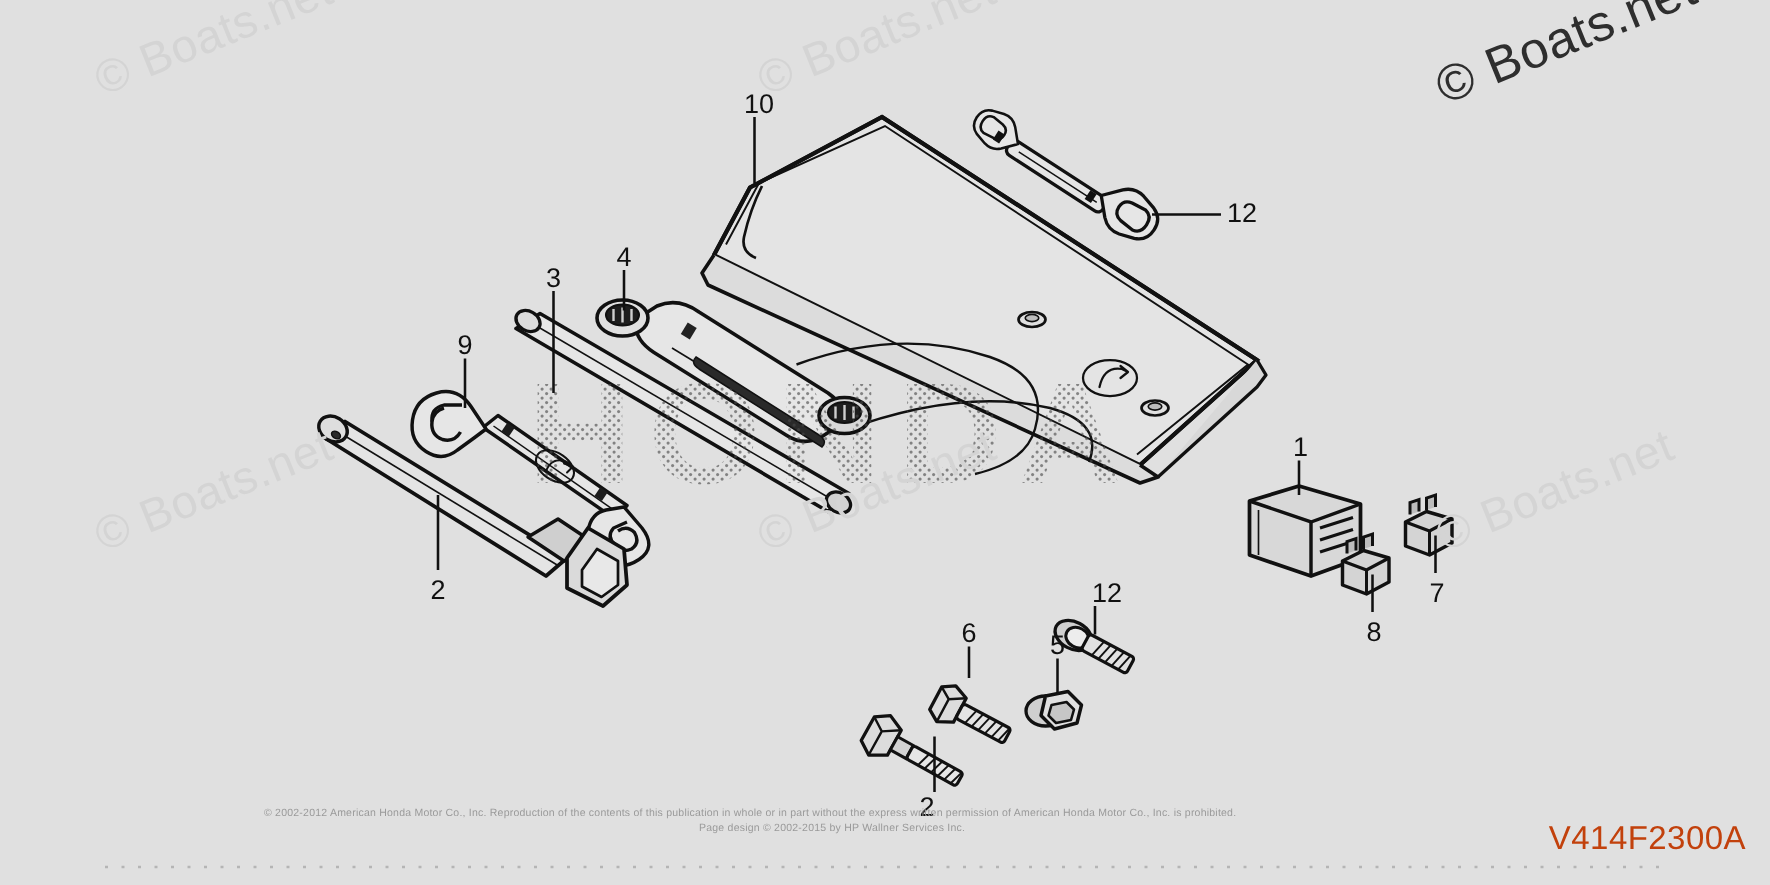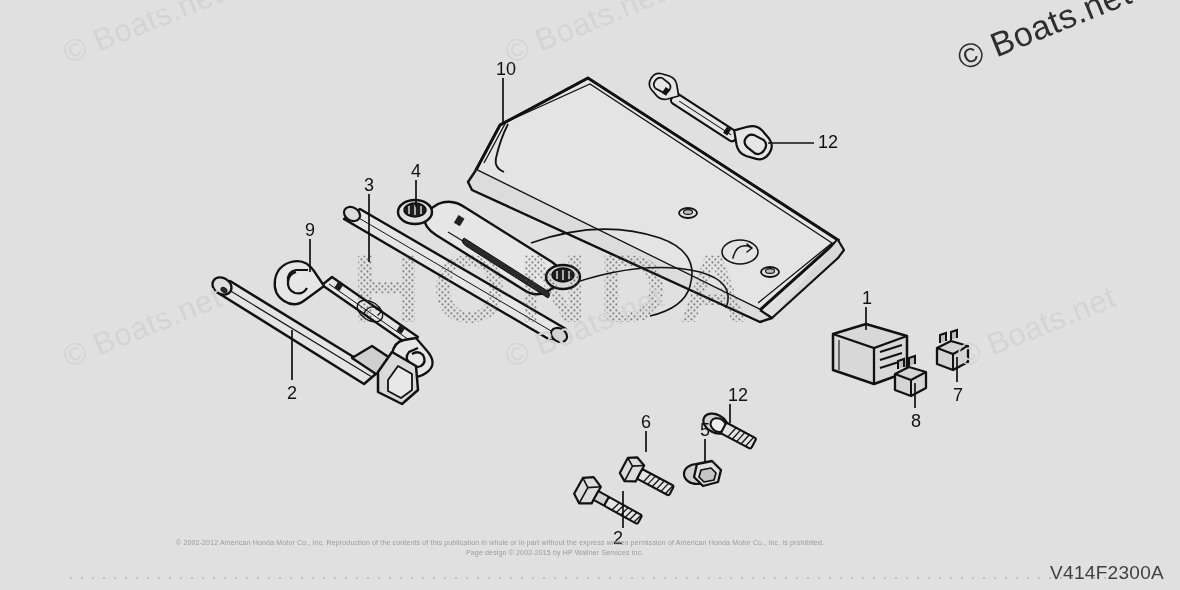--- a/index.html
+++ b/index.html
@@ -46,23 +46,23 @@
     position: absolute;
     color: #111111;
     font-size: 18px;
     font-family: "Liberation Sans", sans-serif;
     line-height: 1;
     white-space: nowrap;
   }
   #part-code {
     position: absolute;
     right: 16px;
-    bottom: 6px;
-    font-size: 19px;
-    color: #404040;
+    bottom: 18px;
+    font-size: 22px;
+    color: #c2410c;
     letter-spacing: 0.3px;
     font-family: "Liberation Sans", sans-serif;
   }
   .copyright-line {
     position: absolute;
     color: #9a9a9a;
     font-size: 7px;
     font-family: "Liberation Sans", sans-serif;
     white-space: nowrap;
     letter-spacing: 0.15px;

